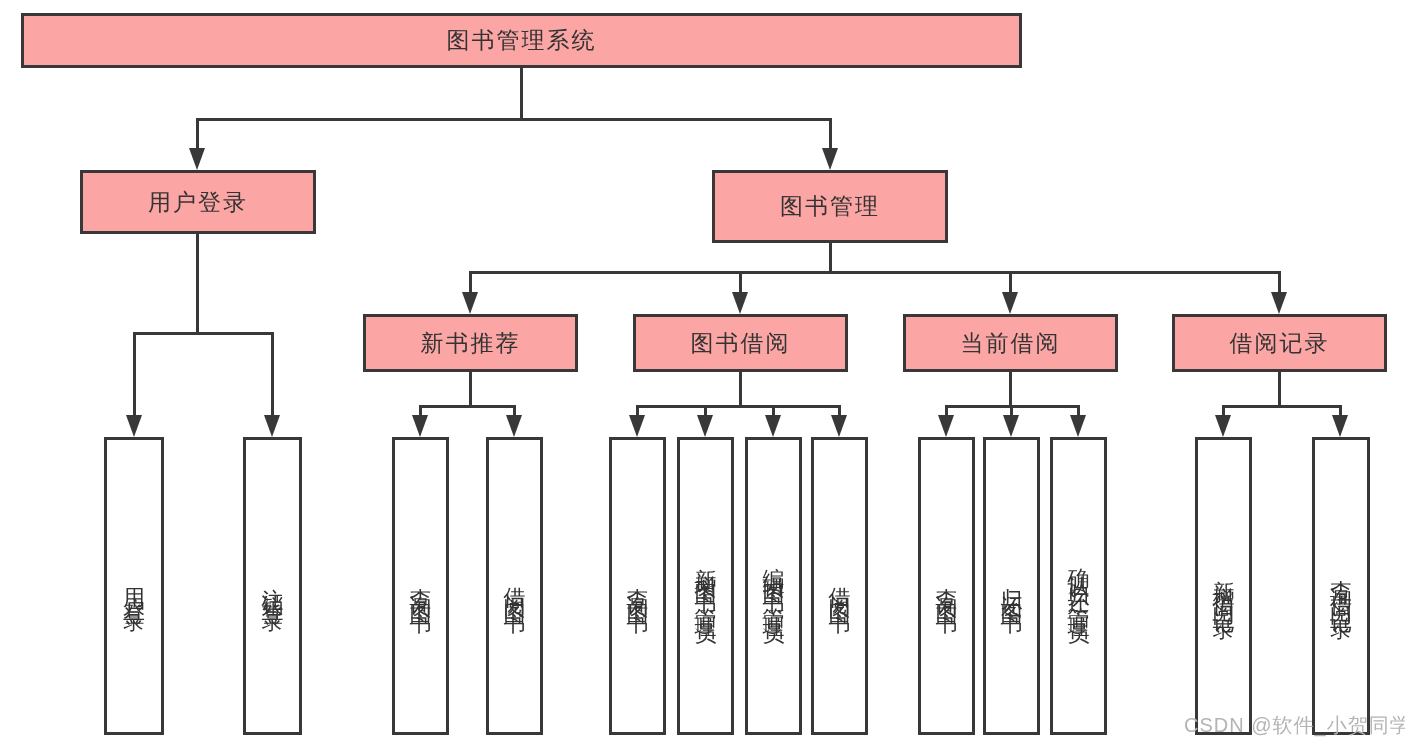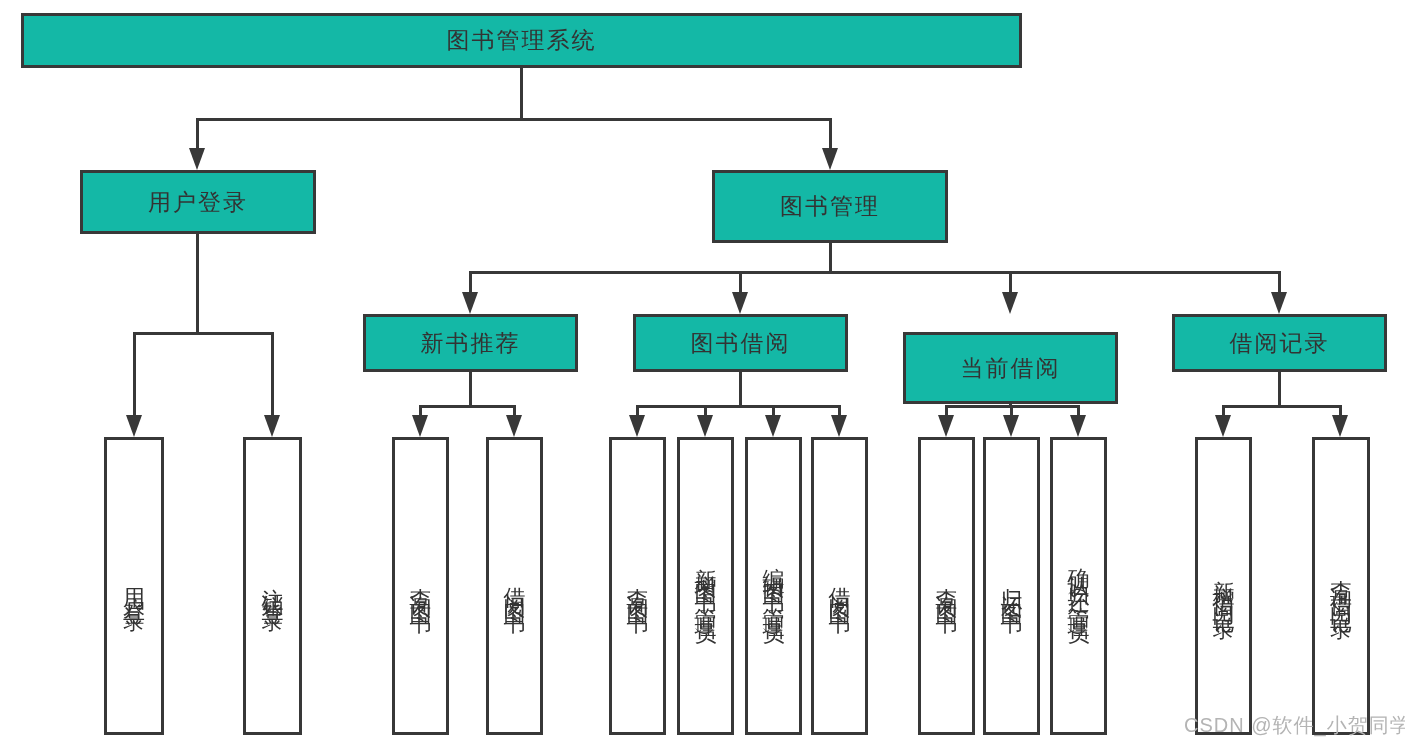--- a/index.html
+++ b/index.html
@@ -8,21 +8,21 @@
     width: 1405px; height: 747px;
     font-family: "Liberation Sans", sans-serif;
     overflow: hidden;
   }
   .stage { position: relative; width: 1405px; height: 747px; background: #ffffff; }
 
   
   .box {
     position: absolute;
     border: 3px solid #383838;
-    background: #14b8a6;
+    background: #fca5a5;
     display: flex; align-items: center; justify-content: center;
     font-size: 23px; color: #333333; letter-spacing: 2px;
     white-space: nowrap;
   }
   .vbox {
     position: absolute; top: 437px; height: 298px;
     border: 3px solid #383838;
     background: #ffffff;
     display: flex; align-items: center; justify-content: center;
     font-size: 22px; color: #333333;
@@ -128,21 +128,21 @@
   <div class="box" style="left:712px;top:170px;width:236px;height:73px">
     <span>图书管理</span>
   </div>
 
   <div class="box" style="left:363px;top:314px;width:215px;height:58px">
     <span>新书推荐</span>
   </div>
   <div class="box" style="left:633px;top:314px;width:215px;height:58px">
     <span>图书借阅</span>
   </div>
-  <div class="box" style="left:903px;top:332px;width:215px;height:72px">
+  <div class="box" style="left:903px;top:314px;width:215px;height:58px">
     <span>当前借阅</span>
   </div>
   <div class="box" style="left:1172px;top:314px;width:215px;height:58px">
     <span>借阅记录</span>
   </div>
 
   <div class="vbox" style="left:104px;width:60px">
     <span class="vtext">用户登录</span>
   </div>
   <div class="vbox" style="left:243px;width:59px">

